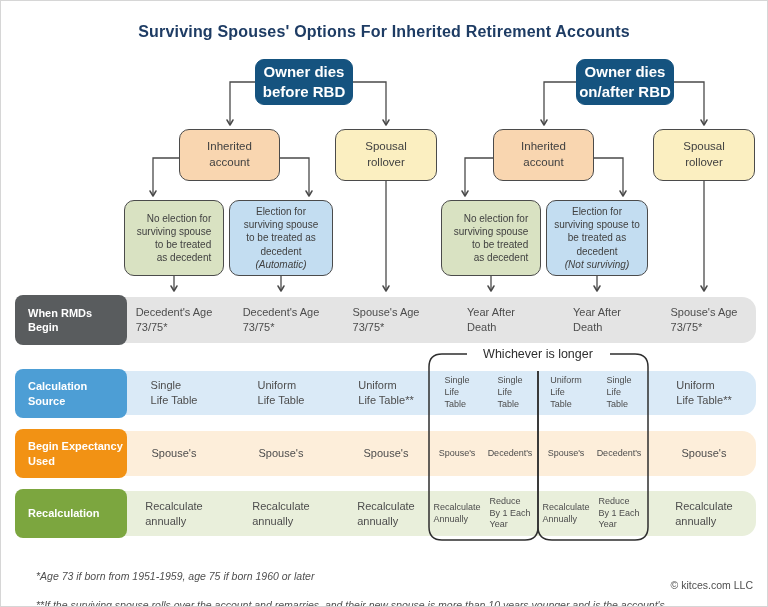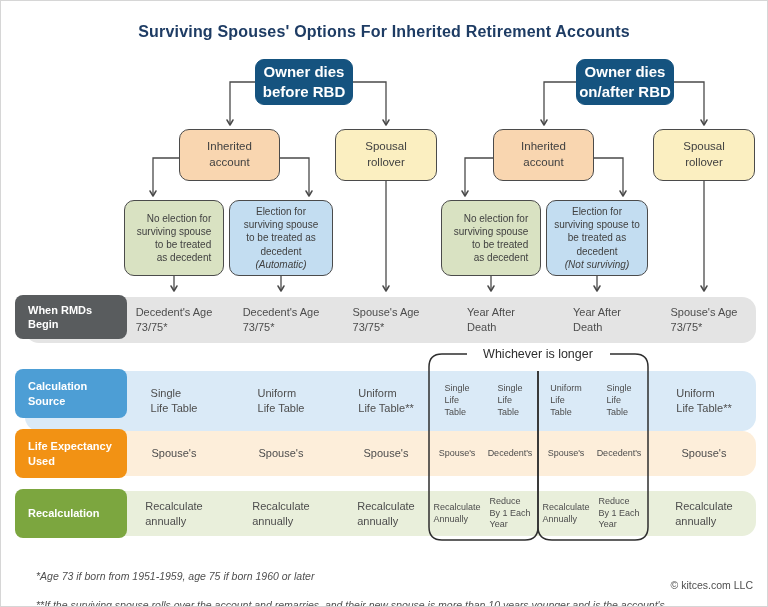--- a/index.html
+++ b/index.html
@@ -33,34 +33,34 @@
   .band.b1{background:var(--c-row1-band);}
   .band.b2{background:var(--c-row2-band);}
   .band.b3{background:var(--c-row3-band);}
   .band.b4{background:var(--c-row4-band);}
 
   .rlabel{
     position:absolute;left:14px;width:112px;border-radius:8px;z-index:4;
     color:#fff;font-weight:700;font-size:11px;line-height:1.3;display:flex;align-items:center;
     padding-left:13px;box-sizing:border-box;white-space:pre-line;
   }
-  .rlabel.l1{top:294px;height:44px;background:var(--c-row1-label);}
+  .rlabel.l1{top:294px;height:50px;background:var(--c-row1-label);}
   .rlabel.l2{top:368px;height:49px;background:var(--c-row2-label);}
   .rlabel.l3{top:428px;height:49px;background:var(--c-row3-label);}
   .rlabel.l4{top:488px;height:49px;background:var(--c-row4-label);}
 
   .cell{
     position:absolute;z-index:2;display:flex;align-items:center;justify-content:center;
     white-space:pre-line;color:var(--c-cell-text);font-size:11px;line-height:1.32;
   }
   .cell.small{font-size:9px;line-height:1.3;}
   .c1{left:121px;width:104px}.c2{left:228px;width:104px}.c3{left:333px;width:104px}
   .c4{left:438px;width:104px}.c5{left:544px;width:104px}.c6{left:651px;width:104px}
   .c4a{left:431px;width:50px}.c4b{left:484px;width:50px}.c5a{left:540px;width:50px}.c5b{left:593px;width:50px}
-  .r1{top:296px;height:46px}.r2{top:370px;height:60px}.r3{top:430px;height:45px}.r4{top:490px;height:45px}
+  .r1{top:296px;height:46px}.r2{top:370px;height:44px}.r3{top:430px;height:45px}.r4{top:490px;height:45px}
 
   .bracket-label{
     position:absolute;left:447px;top:346px;width:180px;z-index:5;text-align:center;
     font-weight:400;font-size:12.5px;color:var(--c-bracket);
   }
   .footnotes{
     position:absolute;left:35px;top:553px;z-index:2;font-size:10.5px;font-style:italic;
     color:var(--c-footnote-text);line-height:1.4;white-space:pre-line;
   }
   .copyright{
@@ -140,21 +140,21 @@
 
   <div class="band b1 r1"></div>
   <div class="band b2 r2"></div>
   <div class="band b3 r3"></div>
   <div class="band b4 r4"></div>
 
   <div class="rlabel l1">When RMDs
 Begin</div>
   <div class="rlabel l2">Calculation
 Source</div>
-  <div class="rlabel l3">Life Expectancy
+  <div class="rlabel l3">Begin Expectancy
 Used</div>
   <div class="rlabel l4">Recalculation</div>
 
   <div class="bracket-label">Whichever is longer</div>
 
   <div class="cell c1 r1">Decedent's Age
 73/75*</div>
   <div class="cell c2 r1">Decedent's Age
 73/75*</div>
   <div class="cell c3 r1">Spouse's Age

